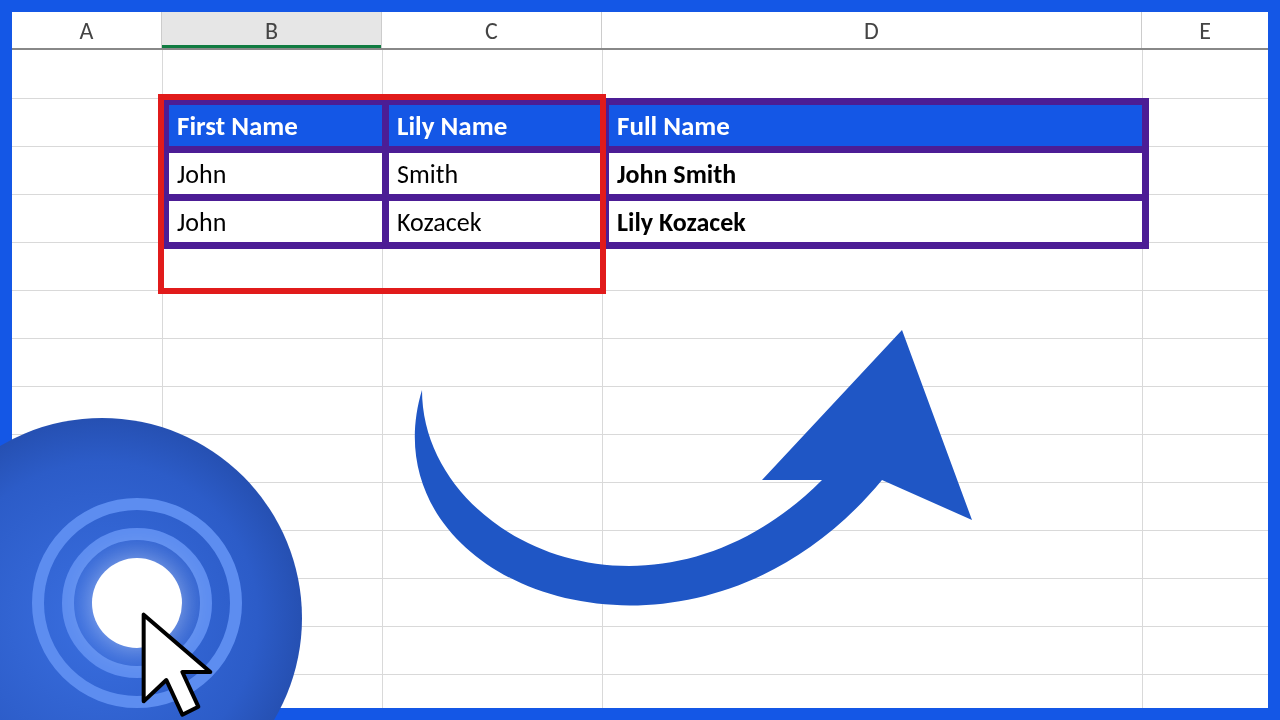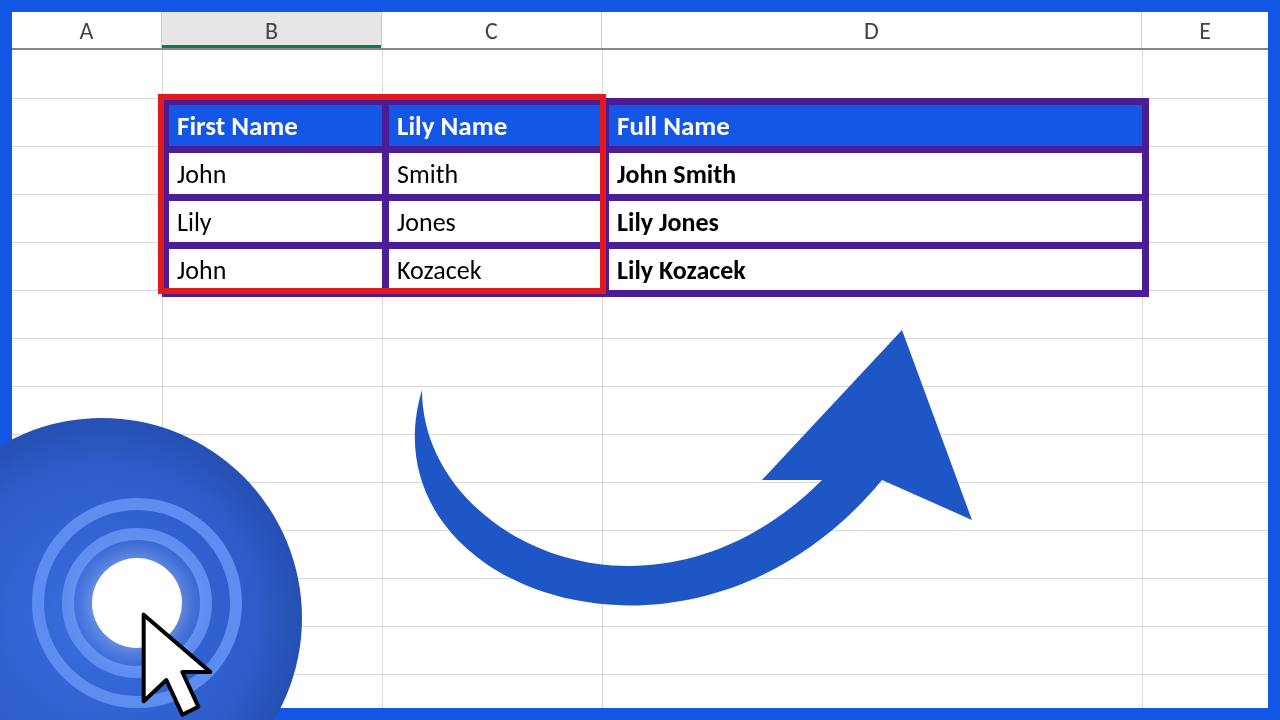--- a/index.html
+++ b/index.html
@@ -169,25 +169,20 @@
           <th class="cB">First Name</th>
           <th class="cC">Lily Name</th>
           <th class="cD">Full Name</th>
         </tr>
         <tr>
           <td class="cB">John</td>
           <td class="cC">Smith</td>
           <td class="cD">John Smith</td>
         </tr>
         <tr>
-          <td class="cB">Lily</td>
-          <td class="cC">Jones</td>
-          <td class="cD">Lily  Jones</td>
-        </tr>
-        <tr>
           <td class="cB">John</td>
           <td class="cC">Kozacek</td>
           <td class="cD">Lily Kozacek</td>
         </tr>
       </tbody>
         </table>
     </div>
 
     <div class="highlight-box" style="left:146px; top:44px; width:448px; height:200px;"></div>
 

